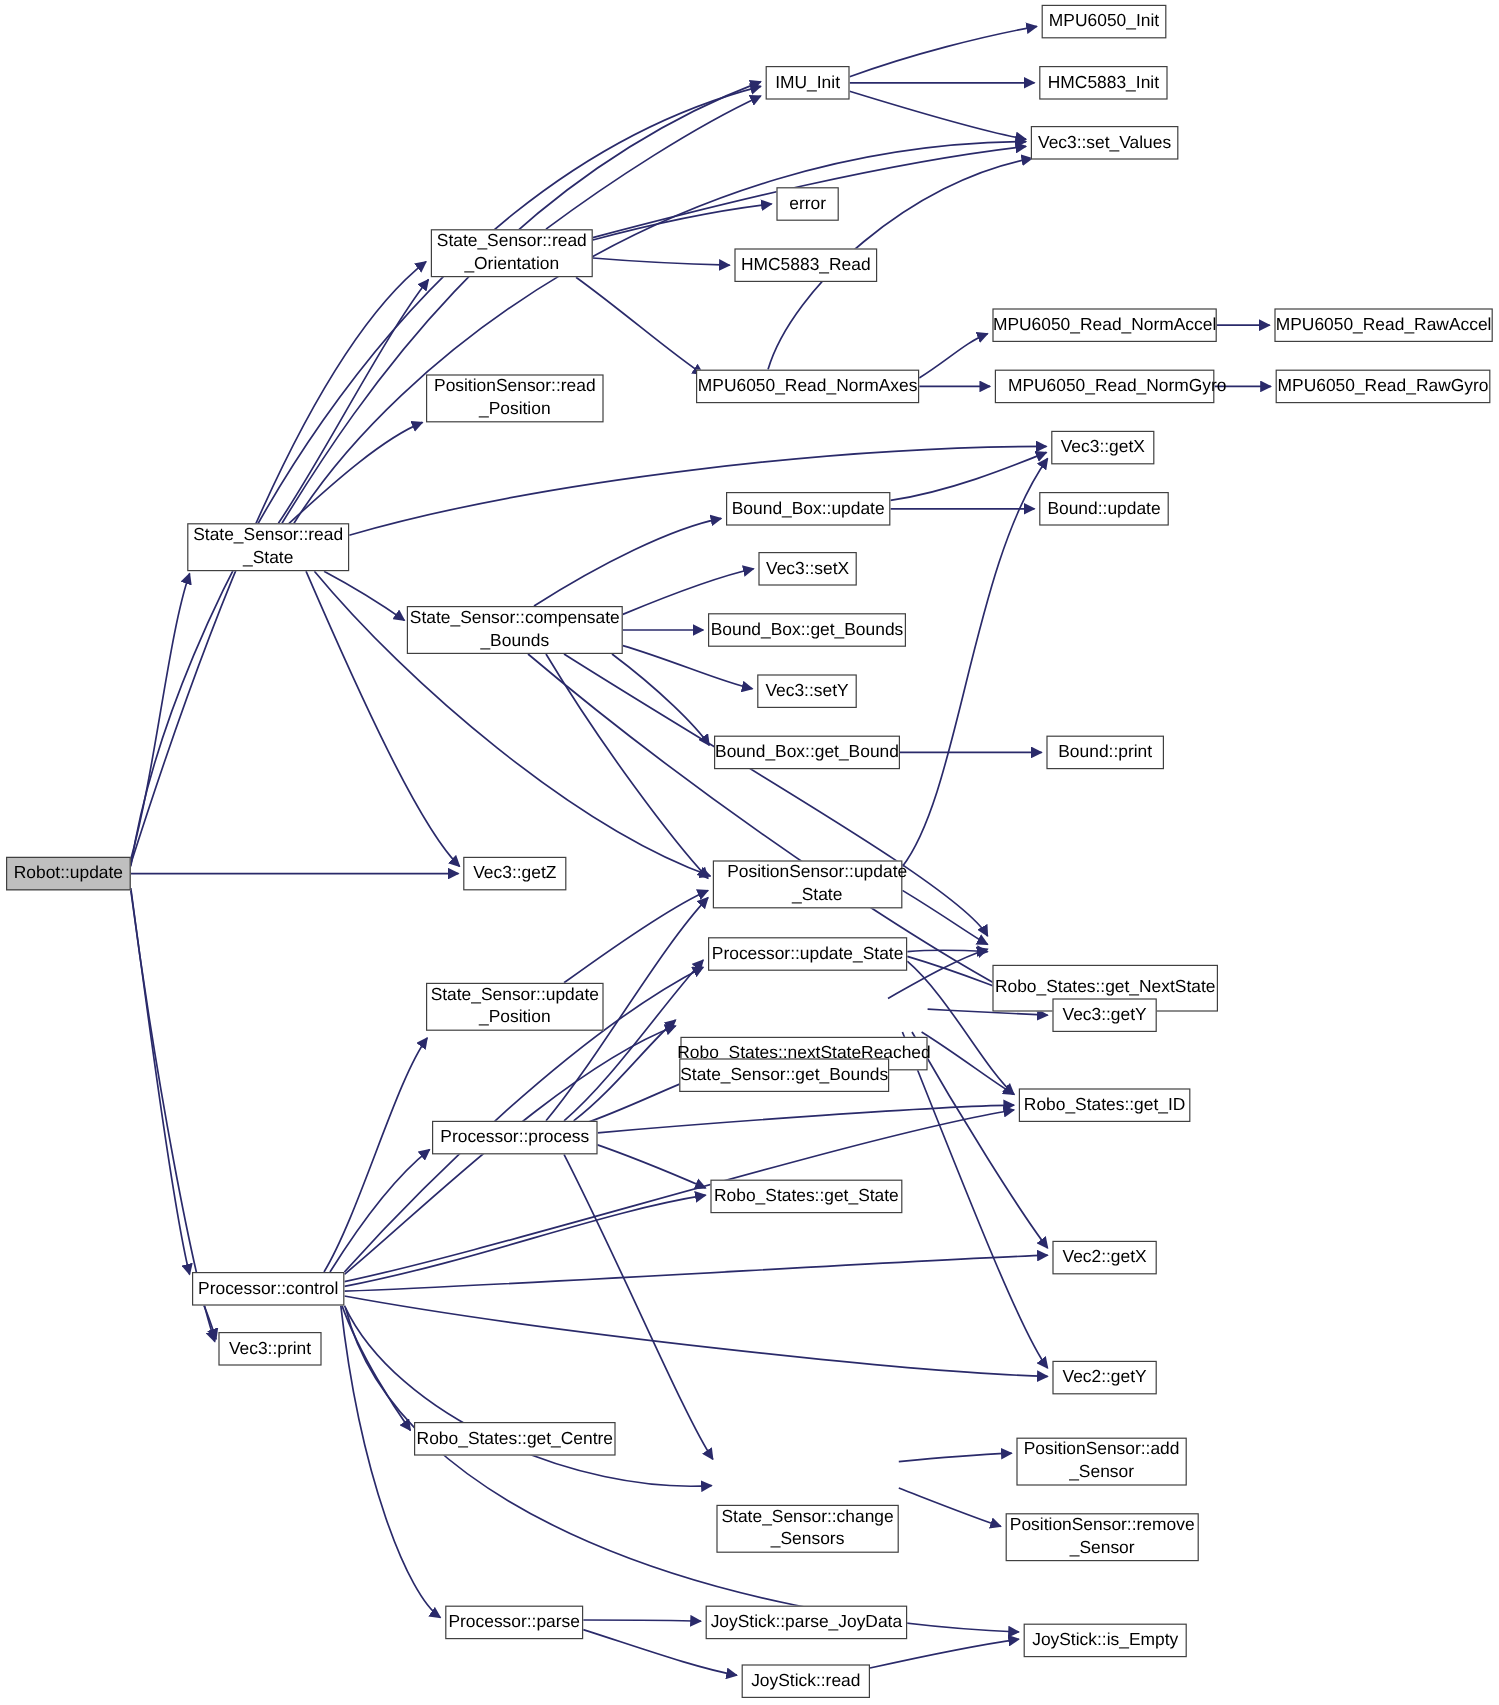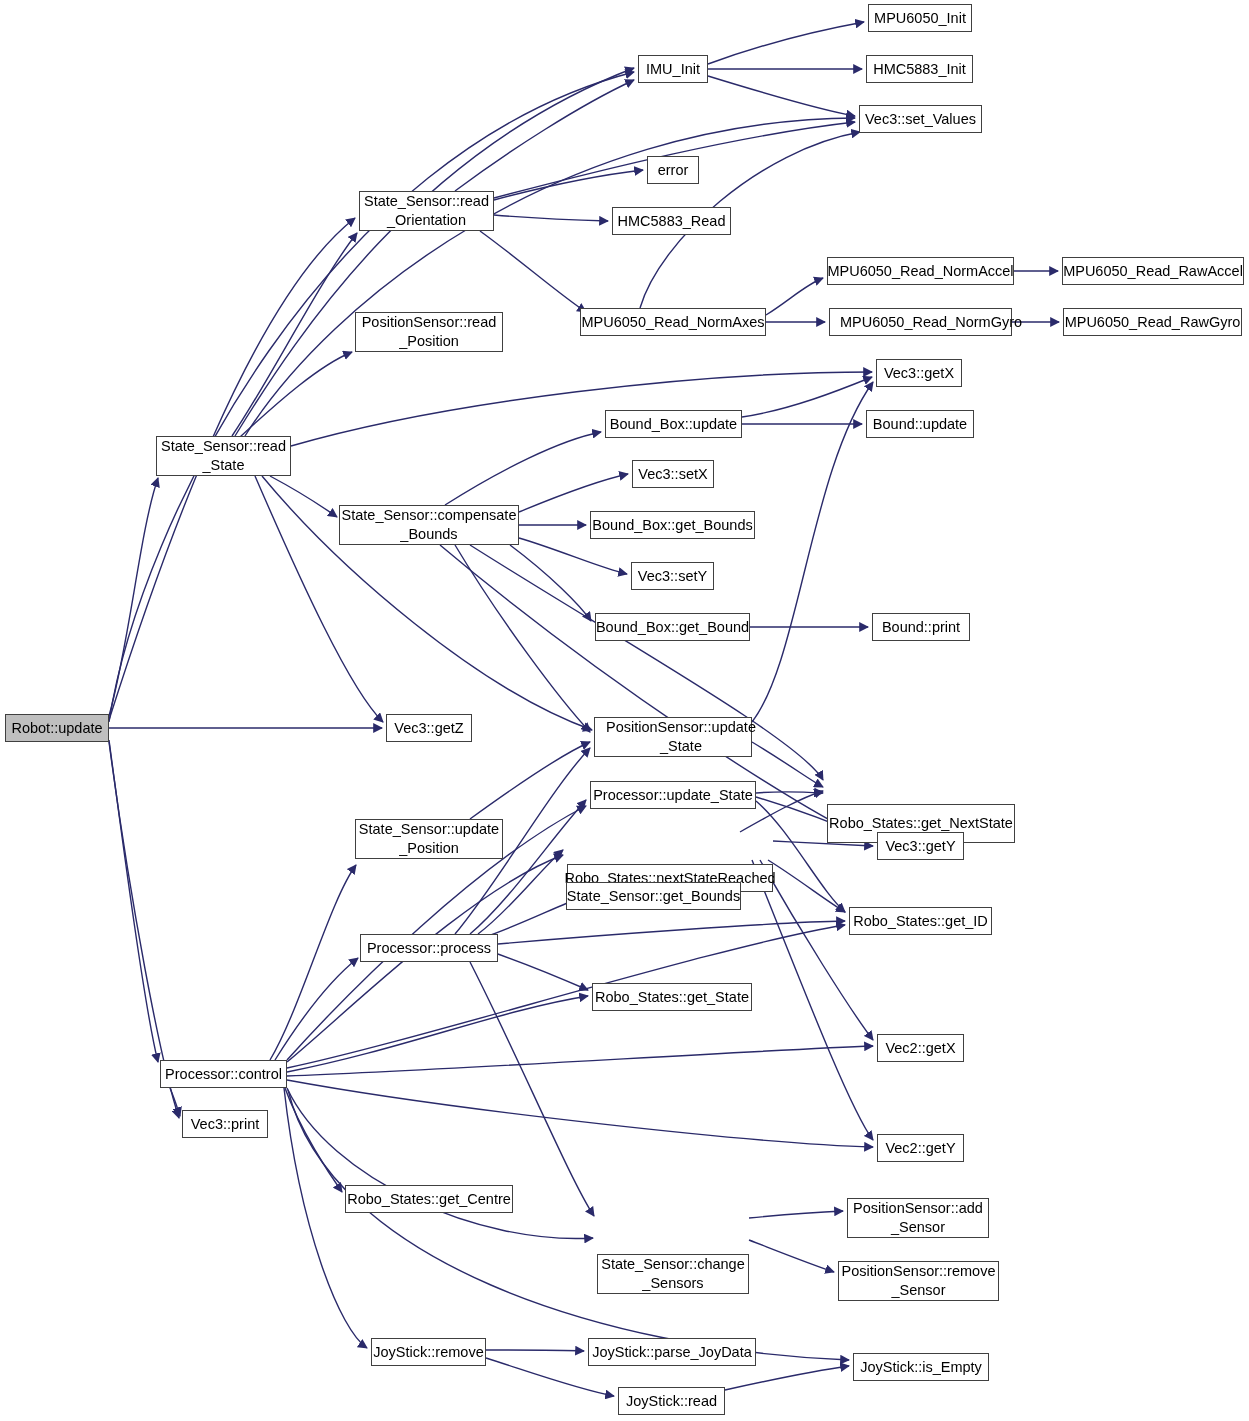--- a/index.html
+++ b/index.html
@@ -145,18 +145,18 @@
       <div class="node" style="left: 160px; top: 1060px; width: 127px; height: 28px;">Processor::control</div>
       <div class="node" style="left: 877px; top: 1134px; width: 87px; height: 28px;">Vec2::getY</div>
       <div class="node" style="left: 182px; top: 1110px; width: 86px; height: 28px;">Vec3::print</div>
       <div class="node" style="left: 345px; top: 1185px; width: 168px; height: 28px;">Robo_States::get_Centre</div>
       <div class="node" style="left: 597px; top: 1206px; width: 152px; height: 40px; margin-top: 48px;">State_Sensor::change
 _Sensors</div>
       <div class="node" style="left: 847px; top: 1198px; width: 142px; height: 40px;">PositionSensor::add
 _Sensor</div>
       <div class="node" style="left: 838px; top: 1261px; width: 161px; height: 40px;">PositionSensor::remove
 _Sensor</div>
-      <div class="node" style="left: 371px; top: 1338px; width: 115px; height: 28px;">JoyStick::remove</div>
+      <div class="node" style="left: 371px; top: 1338px; width: 115px; height: 28px;">Processor::parse</div>
       <div class="node" style="left: 588px; top: 1338px; width: 168px; height: 28px;">JoyStick::parse_JoyData</div>
       <div class="node" style="left: 618px; top: 1387px; width: 107px; height: 28px;">JoyStick::read</div>
       <div class="node" style="left: 853px; top: 1353px; width: 136px; height: 28px;">JoyStick::is_Empty</div>
     </div>
 </div>
 
 </body></html>

